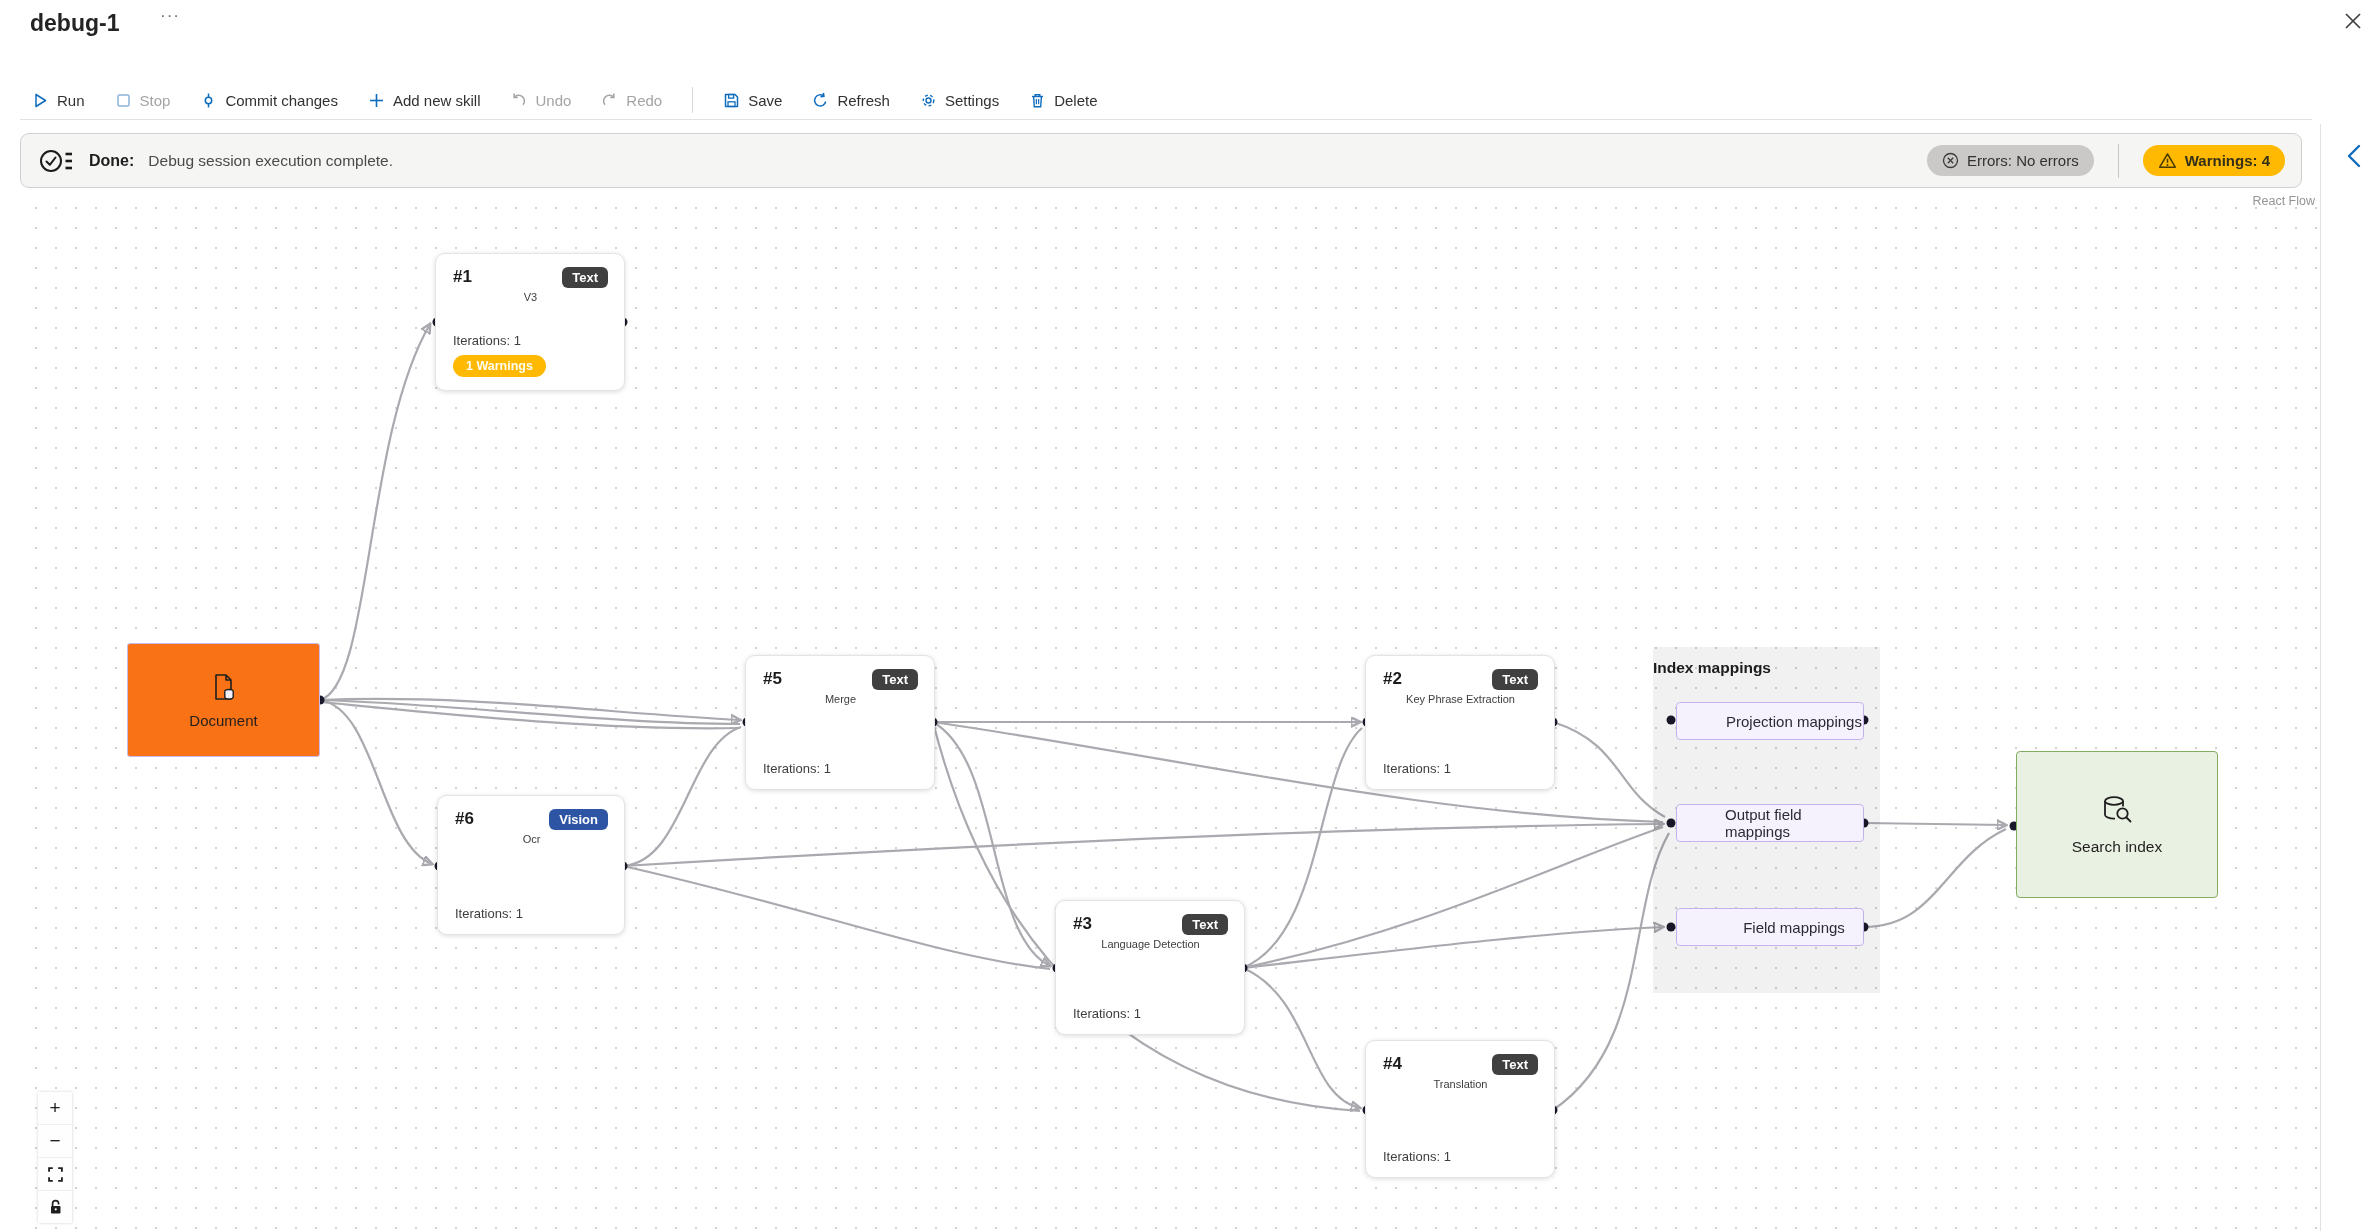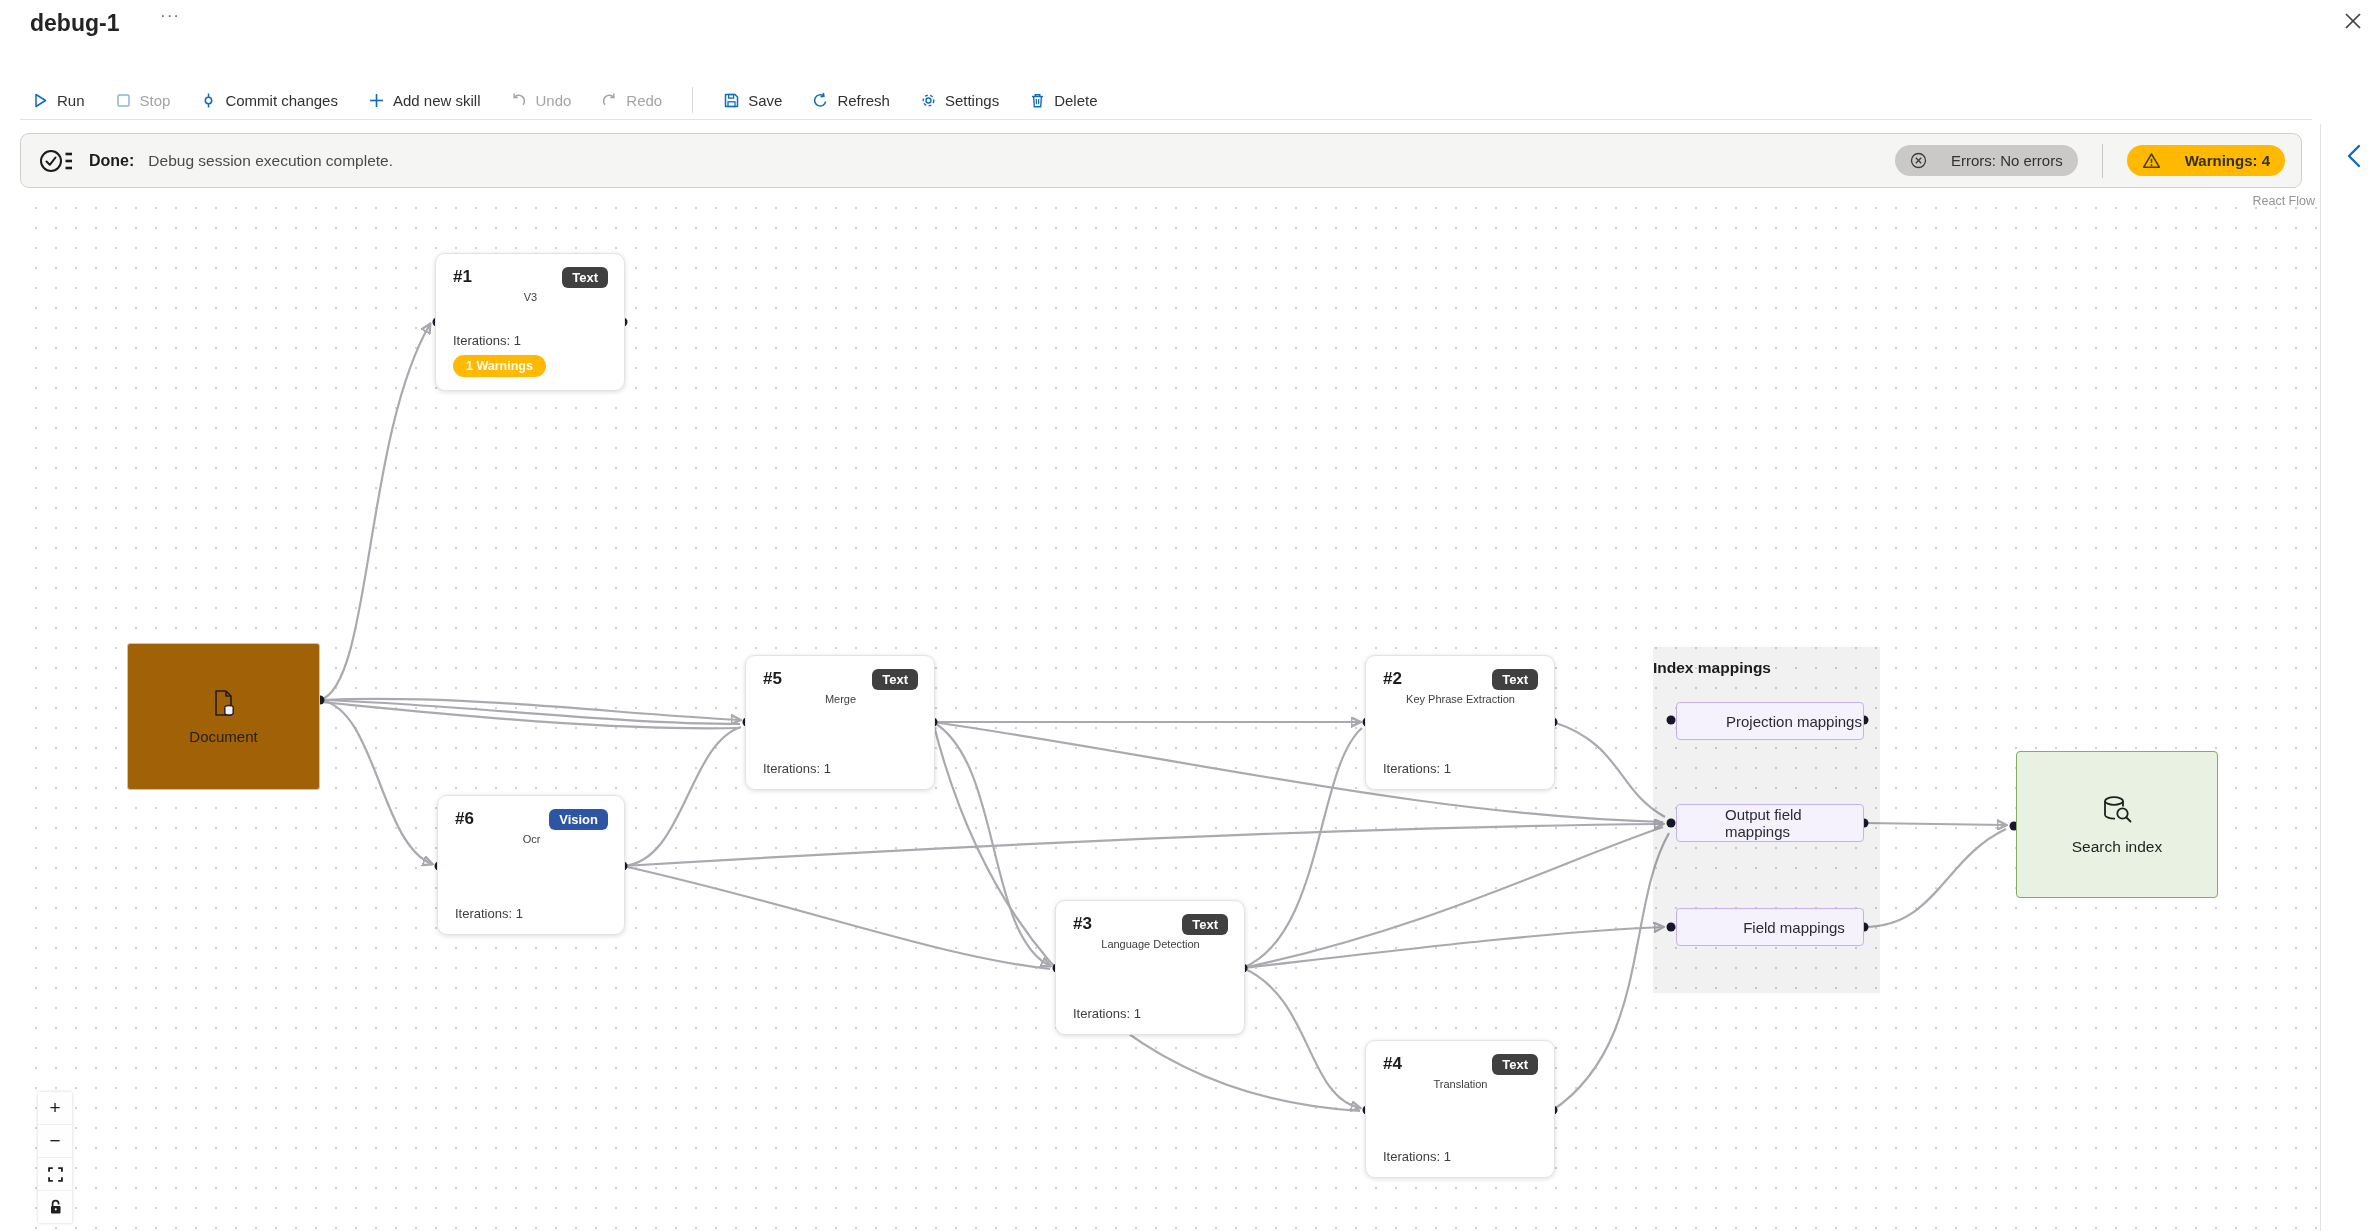--- a/index.html
+++ b/index.html
@@ -19,21 +19,21 @@
   .tb-sep{width:1px;height:26px;background:#d8d8d8;}
   .toolbar-rule{position:absolute;left:20px;top:119px;width:2292px;border-top:1px solid #e2e2e2;}
 
   
   .status-bar{position:absolute;left:20px;top:133px;width:2282px;height:55px;background:#f5f5f4;
               border:1px solid #d2d0ce;border-radius:9px;display:flex;align-items:center;box-sizing:border-box;}
   .status-left{display:flex;align-items:center;gap:14px;padding-left:18px;flex:1;}
   .status-done{font-weight:700;font-size:16px;color:#1d1d1d;}
   .status-msg{font-size:15.5px;color:#4a4a4a;}
   .status-right{display:flex;align-items:center;padding-right:16px;}
-  .pill{height:31px;border-radius:16px;display:flex;align-items:center;gap:24px;padding:0 15px;font-size:15px;cursor:pointer;}
+  .pill{height:31px;border-radius:16px;display:flex;align-items:center;gap:8px;padding:0 15px;font-size:15px;cursor:pointer;}
   .pill-errors{background:#cbc9c7;color:#323130;}
   .pill-warnings{background:#ffb900;color:#343018;font-weight:600;}
   .pill-sep{width:1px;height:34px;background:#c8c8c8;margin:0 24px;}
 
   
   .v-divider{position:absolute;left:2320px;top:124px;width:1px;height:1107px;background:#e2e2e2;}
   .collapse-btn{position:absolute;left:2342px;top:142px;width:26px;height:28px;cursor:pointer;}
 
   
   .canvas{position:absolute;left:20px;top:192px;width:2300px;height:1039px;
@@ -51,21 +51,21 @@
   .card-head{display:flex;align-items:flex-start;justify-content:space-between;}
   .skill-id{font-size:17px;font-weight:700;color:#1c1c1c;}
   .badge{border-radius:6px;padding:4px 10px;font-size:13px;font-weight:700;color:#fff;line-height:1;}
   .badge-text{background:#404040;}
   .badge-vision{background:#2e55a3;}
   .skill-name{font-size:11px;color:#3d3d3d;margin-top:3px;text-align:center;}
   .skill-iterations{font-size:13px;color:#3d3d3d;margin-top:auto;}
   .warnings-pill{margin-top:7px;align-self:flex-start;background:#ffb900;color:#fffdf2;
                  font-size:12.5px;font-weight:600;border-radius:12px;padding:5px 13px;line-height:1;}
 
-  .document-node{position:absolute;left:127px;top:643px;width:193px;height:147px;background:#a16207;
+  .document-node{position:absolute;left:127px;top:643px;width:193px;height:114px;background:#f97316;
                  border:1px solid #c8baec;border-radius:3px;display:flex;flex-direction:column;
                  align-items:center;justify-content:center;gap:8px;cursor:pointer;box-sizing:border-box;}
   .document-node .node-label{font-size:15px;color:#201f1e;}
 
   .index-group{position:absolute;left:1653px;top:647px;width:227px;height:346px;background:rgba(0,0,0,0.055);}
   .index-group-title{position:absolute;left:0;top:12px;width:100%;font-size:15.5px;font-weight:700;color:#1c1c1c;}
   .mapping-box{position:absolute;left:1676px;width:188px;height:38px;background:#f6f2fd;border:1px solid #c4b2ee;
                border-radius:4px;display:flex;align-items:center;justify-content:center;
                font-size:15px;color:#2b2b33;cursor:pointer;box-sizing:border-box;padding-left:48px;}
 

